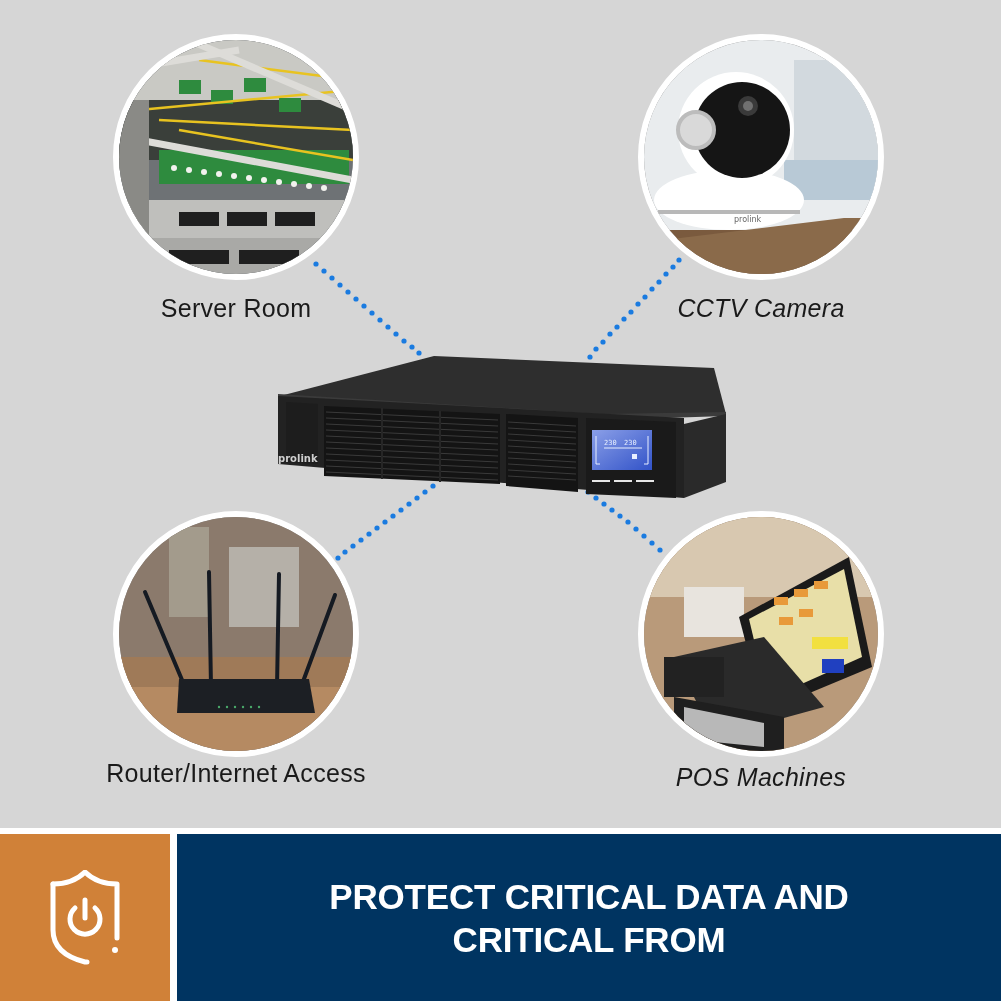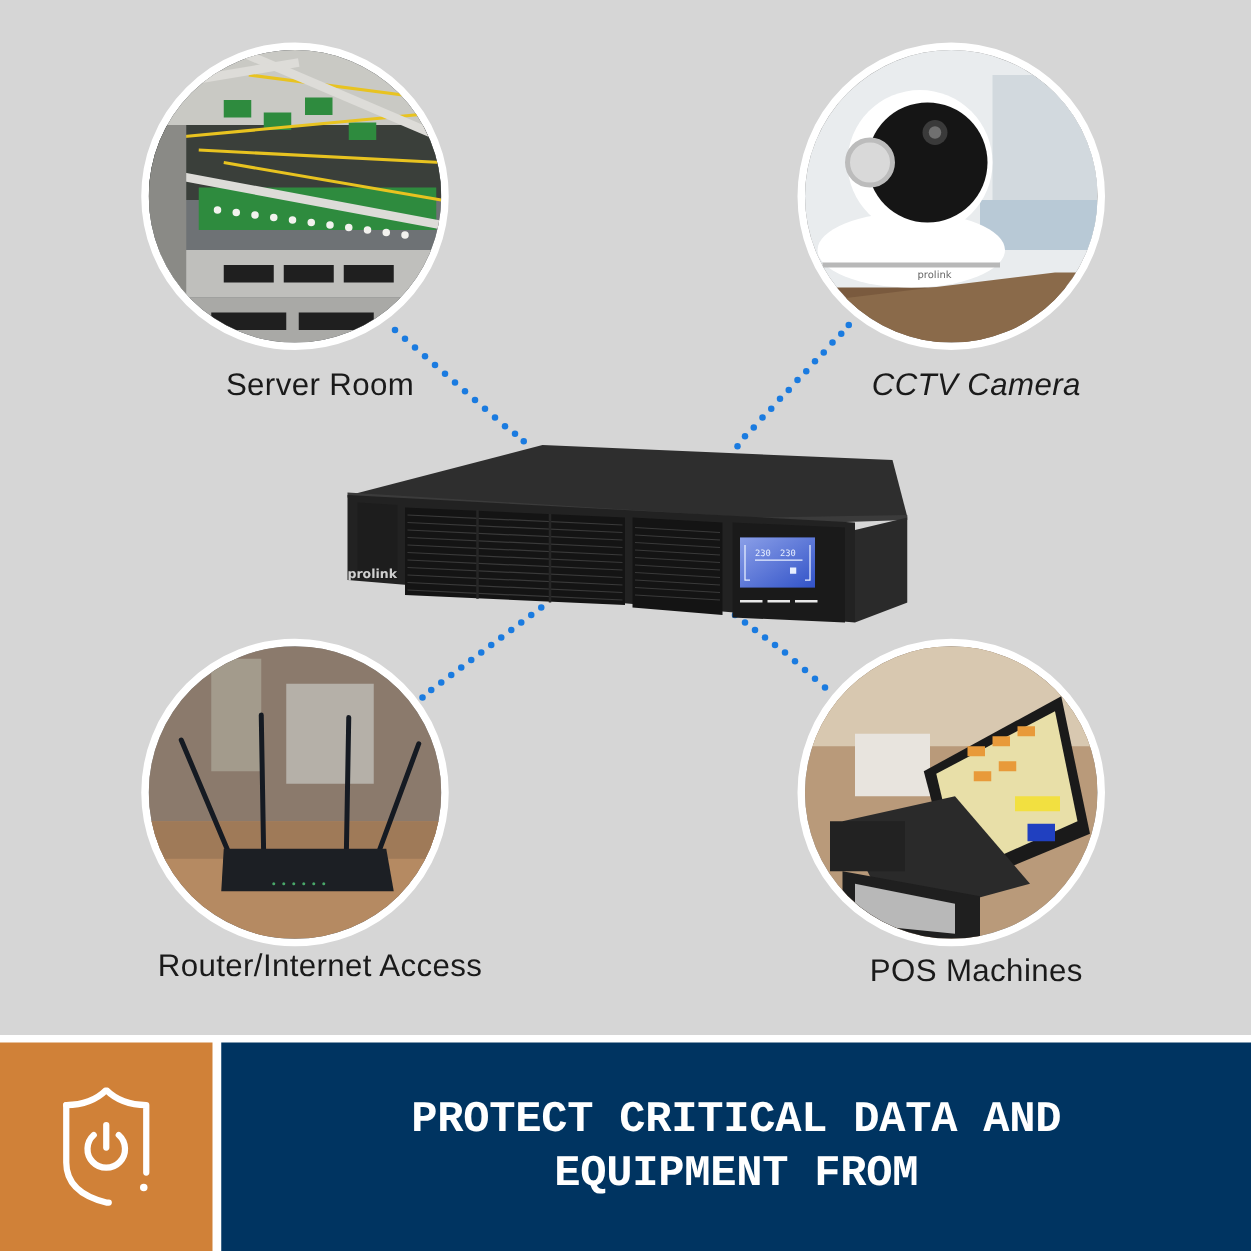--- a/index.html
+++ b/index.html
@@ -6,30 +6,30 @@
   html, body { width: 1001px; height: 1001px; overflow: hidden; background: #d6d6d6; }
   body { position: relative; font-family: "Liberation Sans", "DejaVu Sans", sans-serif; }
   .stage { position: absolute; left: 0; top: 0; width: 1001px; height: 828px; background: #d6d6d6; }
   .connectors { position: absolute; left: 0; top: 0; width: 1001px; height: 828px; }
   .circle {
     position: absolute; width: 246px; height: 246px; border-radius: 50%;
     border: 6px solid #ffffff; overflow: hidden; background: #888;
   }
   .label {
     position: absolute; font-size: 25px; color: #1a1a1a; text-align: center;
-    white-space: nowrap; letter-spacing: 0.3px; margin-left: 20px;
+    white-space: nowrap; letter-spacing: 0.3px;
   }
   .ups { position: absolute; left: 274px; top: 352px; width: 452px; height: 152px; }
   .banner { position: absolute; left: 0; top: 828px; width: 1001px; height: 173px; background: #ffffff; }
   .banner-left { position: absolute; left: 0; top: 6px; width: 170px; height: 167px; background: #d08138;
     display: flex; align-items: center; justify-content: center; }
   .banner-right { position: absolute; left: 177px; top: 6px; width: 824px; height: 167px; background: #003461;
     display: flex; align-items: center; justify-content: center; flex-direction: column; }
   .headline-line { color: #ffffff; font-weight: bold; font-size: 35px; line-height: 43px; text-align: center;
-    letter-spacing: -0.2px; font-family: Liberation Mono, monospace; }
+    letter-spacing: -0.2px; font-family: Liberation Sans, sans-serif; }
 </style>
 </head>
 <body>
 
 <div class="stage">
 
   <svg class="connectors" viewBox="0 0 1001 828">
     <g fill="#1a7be0">
 
       <g>
@@ -207,21 +207,21 @@
           <rect x="155" y="92" width="14" height="8"></rect>
       </g>
       <rect x="178" y="142" width="22" height="14" fill="#2040c0"></rect>
       <rect x="168" y="120" width="36" height="12" fill="#f2e040"></rect>
       <path d="M30 140 L120 120 L180 190 L70 220 Z" fill="#2a2a2a"></path>
       <rect x="20" y="140" width="60" height="40" fill="#222"></rect>
       <path d="M30 180 L140 200 L140 234 L30 234 Z" fill="#1f1f1f"></path>
       <path d="M40 190 L120 206 L120 230 L40 222 Z" fill="#b8b8b8"></path>
     </svg>
   </div>
-  <div class="label" style="left:638px; top:763px; width:246px;">POS Machines</div>
+  <div class="label" style="left:638px; top:763px; width:246px;font-style:italic;">POS Machines</div>
 
   <svg class="ups" viewBox="0 0 452 152">
 
     <path d="M6 44 L160 4 L440 16 L452 62 L330 64 Z" fill="#2e2e2e"></path>
     <path d="M4 42 L330 62 L452 60 L452 64 L330 68 L4 46 Z" fill="#3b3b3b"></path>
 
     <path d="M452 62 L452 130 L410 146 L410 72 Z" fill="#2a2a2a"></path>
 
     <path d="M4 44 L410 66 L410 146 L4 112 Z" fill="#222222"></path>
 
@@ -292,15 +292,15 @@
     <svg width="80" height="96" viewBox="0 0 80 96">
       <path d="M8 14 Q28 14 40 2 Q52 14 72 14 L72 68" fill="none" stroke="#ffffff" stroke-width="5" stroke-linecap="round" stroke-linejoin="round"></path>
       <path d="M8 14 L8 60 Q8 84 40 92 L42 92" fill="none" stroke="#ffffff" stroke-width="5" stroke-linecap="round" stroke-linejoin="round"></path>
       <circle cx="70" cy="80" r="3" fill="#ffffff"></circle>
       <path d="M30 38 A15 15 0 1 0 50 38" fill="none" stroke="#ffffff" stroke-width="5" stroke-linecap="round"></path>
       <line x1="40" y1="30" x2="40" y2="48" stroke="#ffffff" stroke-width="5" stroke-linecap="round"></line>
     </svg>
   </div>
   <div class="banner-right">
     <div class="headline-line">PROTECT CRITICAL DATA AND</div>
-    <div class="headline-line">EQUIPMENT FROM</div>
+    <div class="headline-line">CRITICAL FROM</div>
   </div>
 </div>
 
 </body></html>

